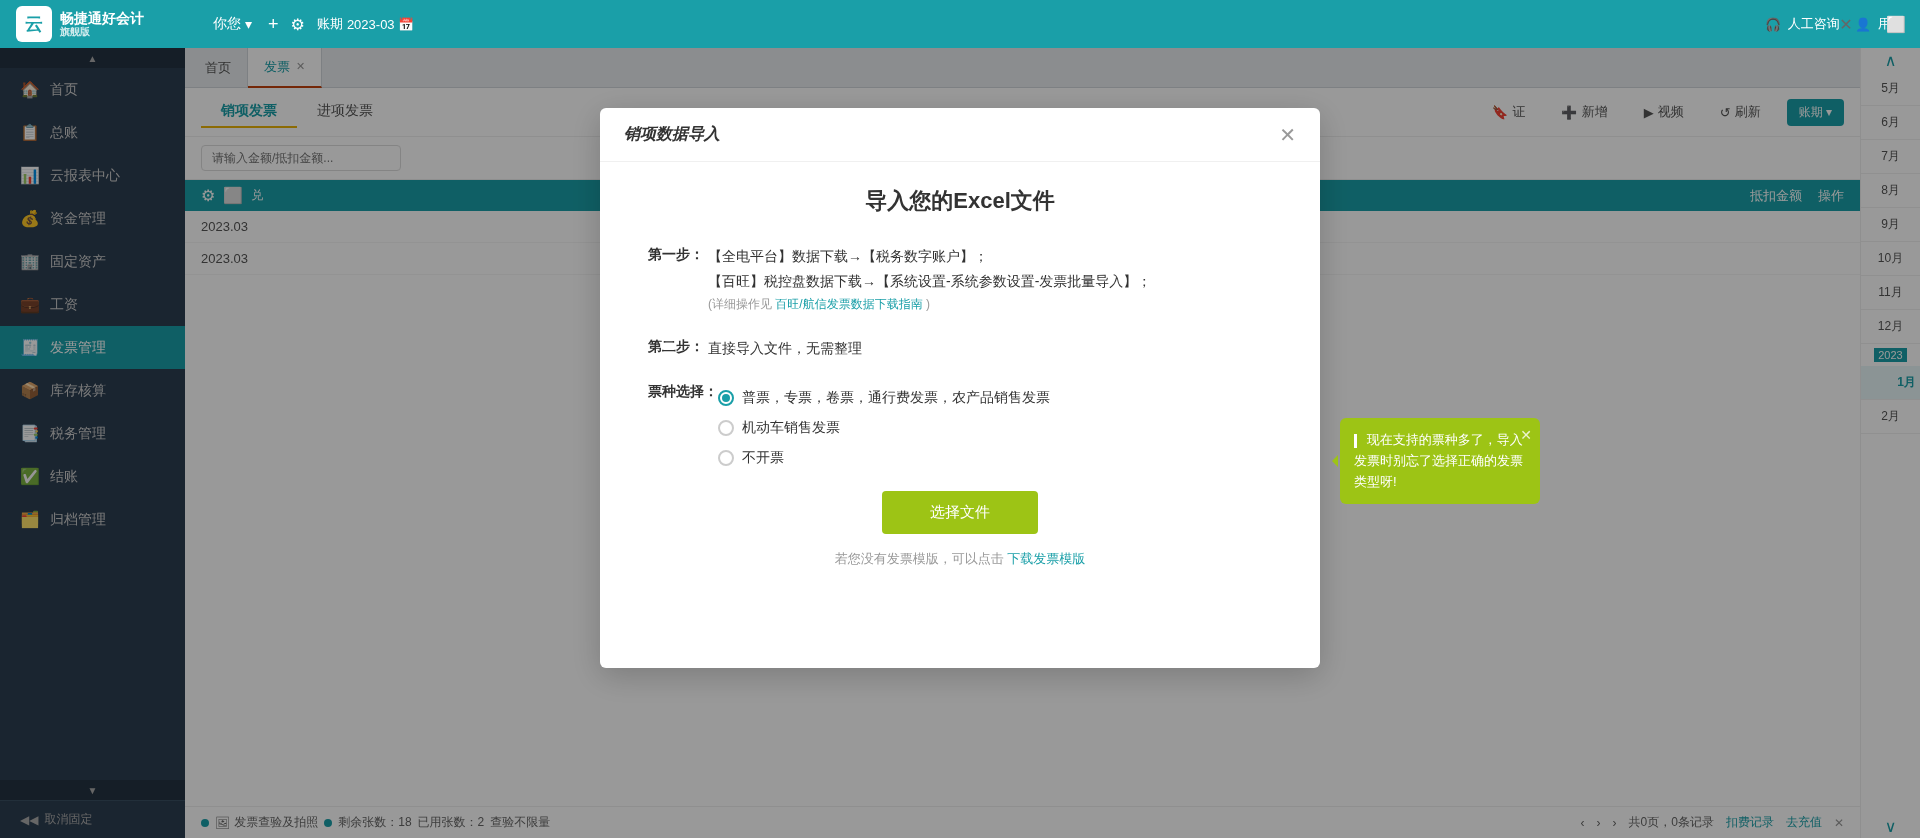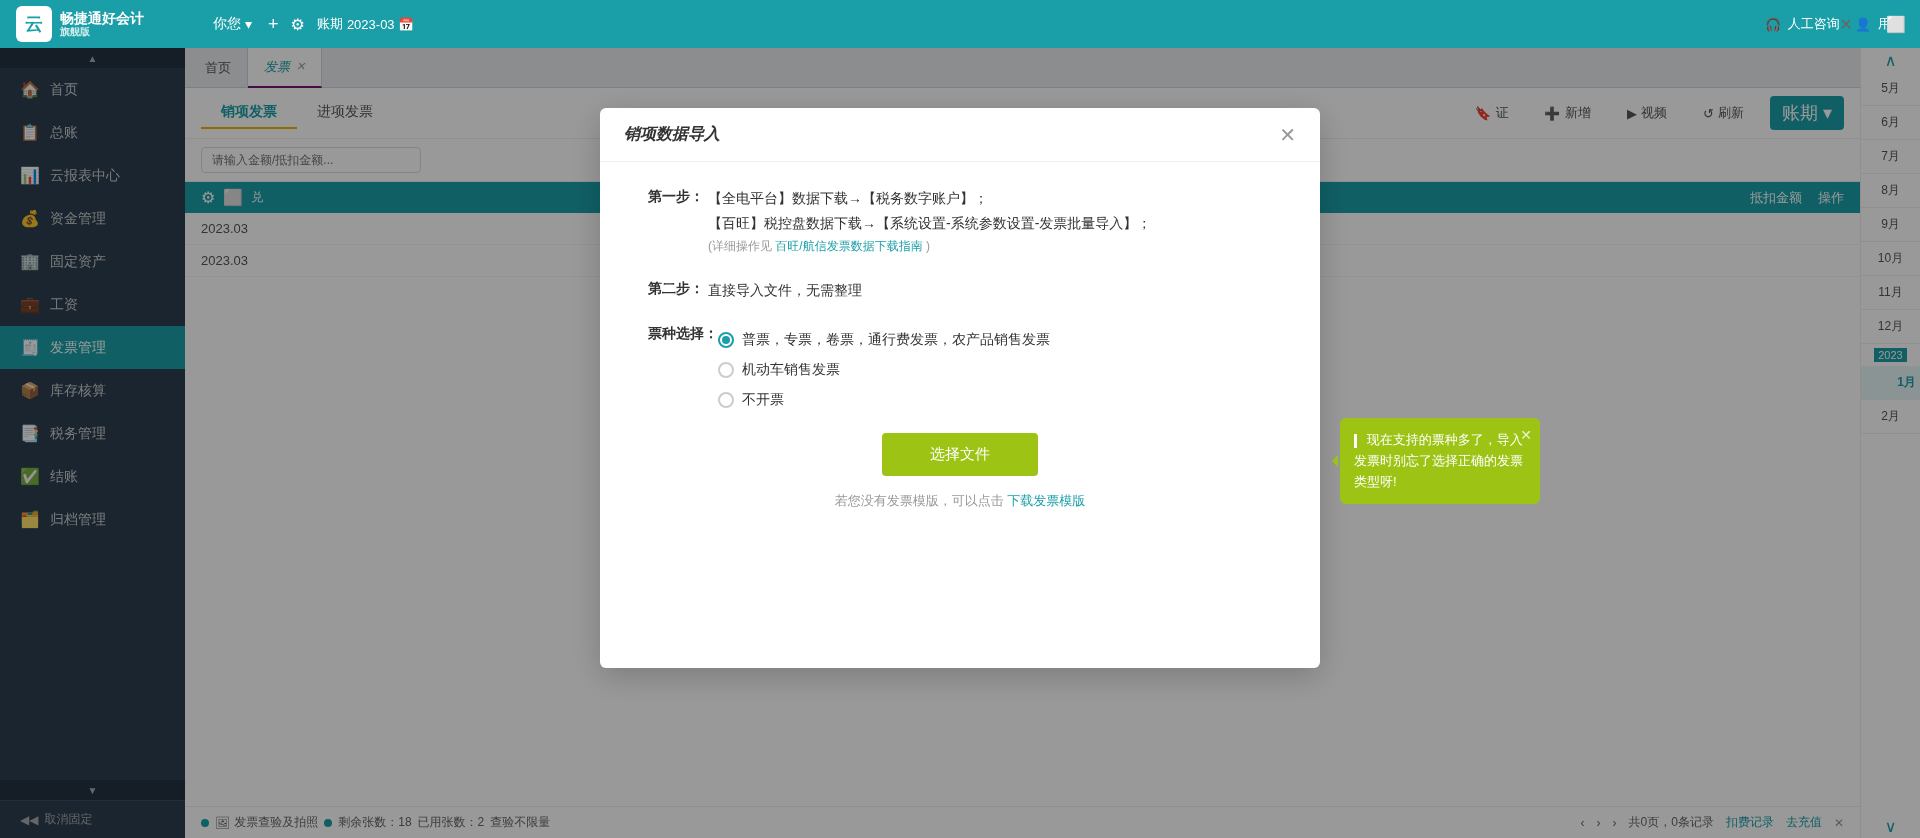--- a/index.html
+++ b/index.html
@@ -126,22 +126,21 @@
       height: 40px;
       display: flex; align-items: center; gap: 6px;
       cursor: pointer;
       font-size: 13px;
       color: #555;
       border-right: 1px solid #d0d5da;
     }
     .tab.active {
       background: white;
       color: #1a9fa8;
-      border-bottom: 2px solid #701a75;
-      font-style: italic;
+      border-bottom: 2px solid #c2410c;
     }
     .tab-home { color: #555; }
     .tab-close { font-size: 11px; color: #999; cursor: pointer; }
 
     
     .invoice-page {
       flex: 1;
       display: flex;
       flex-direction: column;
       background: white;
@@ -172,39 +171,39 @@
       cursor: pointer;
       font-size: 13px;
       color: #555;
     }
     .toolbar-btn-period {
       background: #1a9fa8;
       color: white;
       border-radius: 4px;
       padding: 5px 12px;
       cursor: pointer;
-      font-size: 18px;
+      font-size: 12px;
       display: flex; align-items: center; gap: 4px;
     }
 
     
     .invoice-filter {
       display: flex;
       align-items: center;
       padding: 8px 16px;
       gap: 8px;
       border-bottom: 1px solid #eee;
     }
     .filter-input {
       border: 1px solid #ddd;
       border-radius: 4px;
       padding: 5px 10px;
       font-size: 12px;
       color: #999;
-      width: 220px;
+      width: 200px;
     }
 
     
     .invoice-actions {
       display: flex;
       align-items: center;
       padding: 6px 16px;
       gap: 8px;
       background: #1a9fa8;
       color: white;
@@ -683,20 +682,21 @@
 
 </div>
 
 <div class="overlay">
   <div class="modal">
     <div class="modal-header">
       <span class="modal-title">销项数据导入</span>
       <span class="modal-close">✕</span>
     </div>
     <div class="modal-body">
+      <div class="modal-main-title">导入您的Excel文件</div>
 
       <div class="step-row">
         <span class="step-label">第一步：</span>
         <div class="step-content">
           <div>【全电平台】数据下载→【税务数字账户】；</div>
           <div>【百旺】税控盘数据下载→【系统设置-系统参数设置-发票批量导入】；</div>
           <div class="hint">
             <span>(详细操作见</span>
             <a class="link-text">百旺/航信发票数据下载指南</a>
             <span>)</span>

